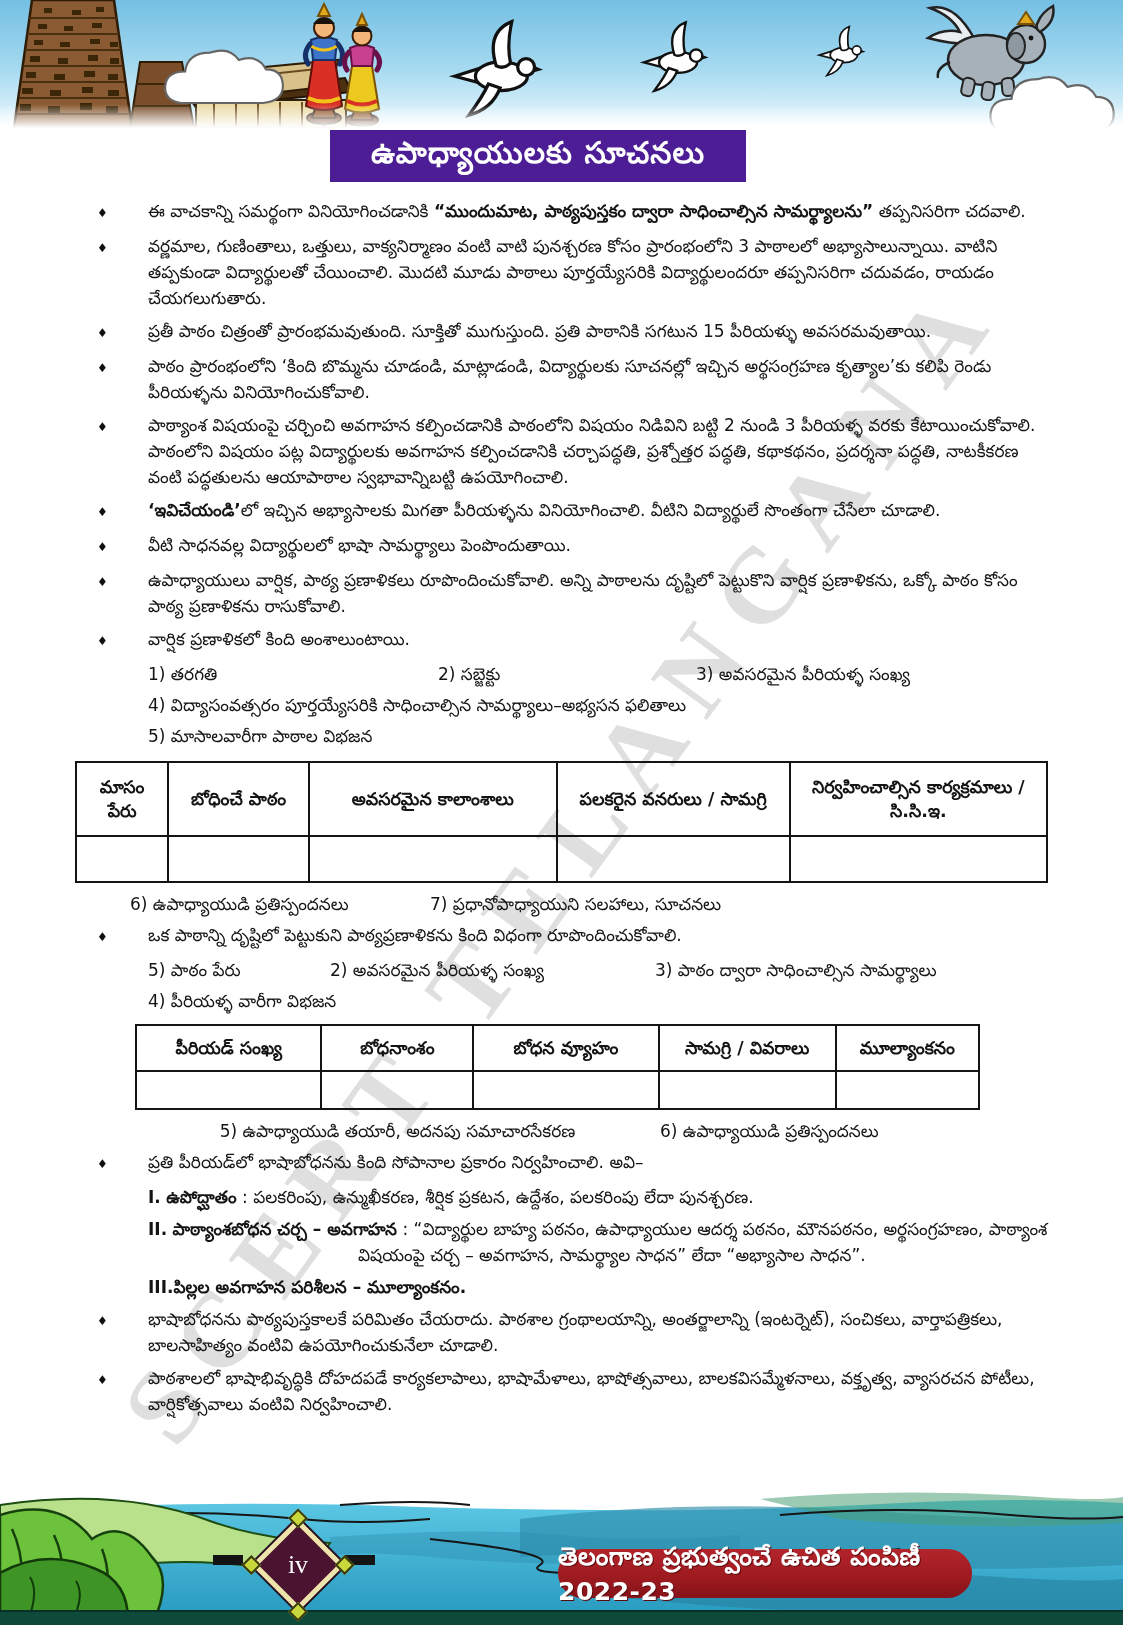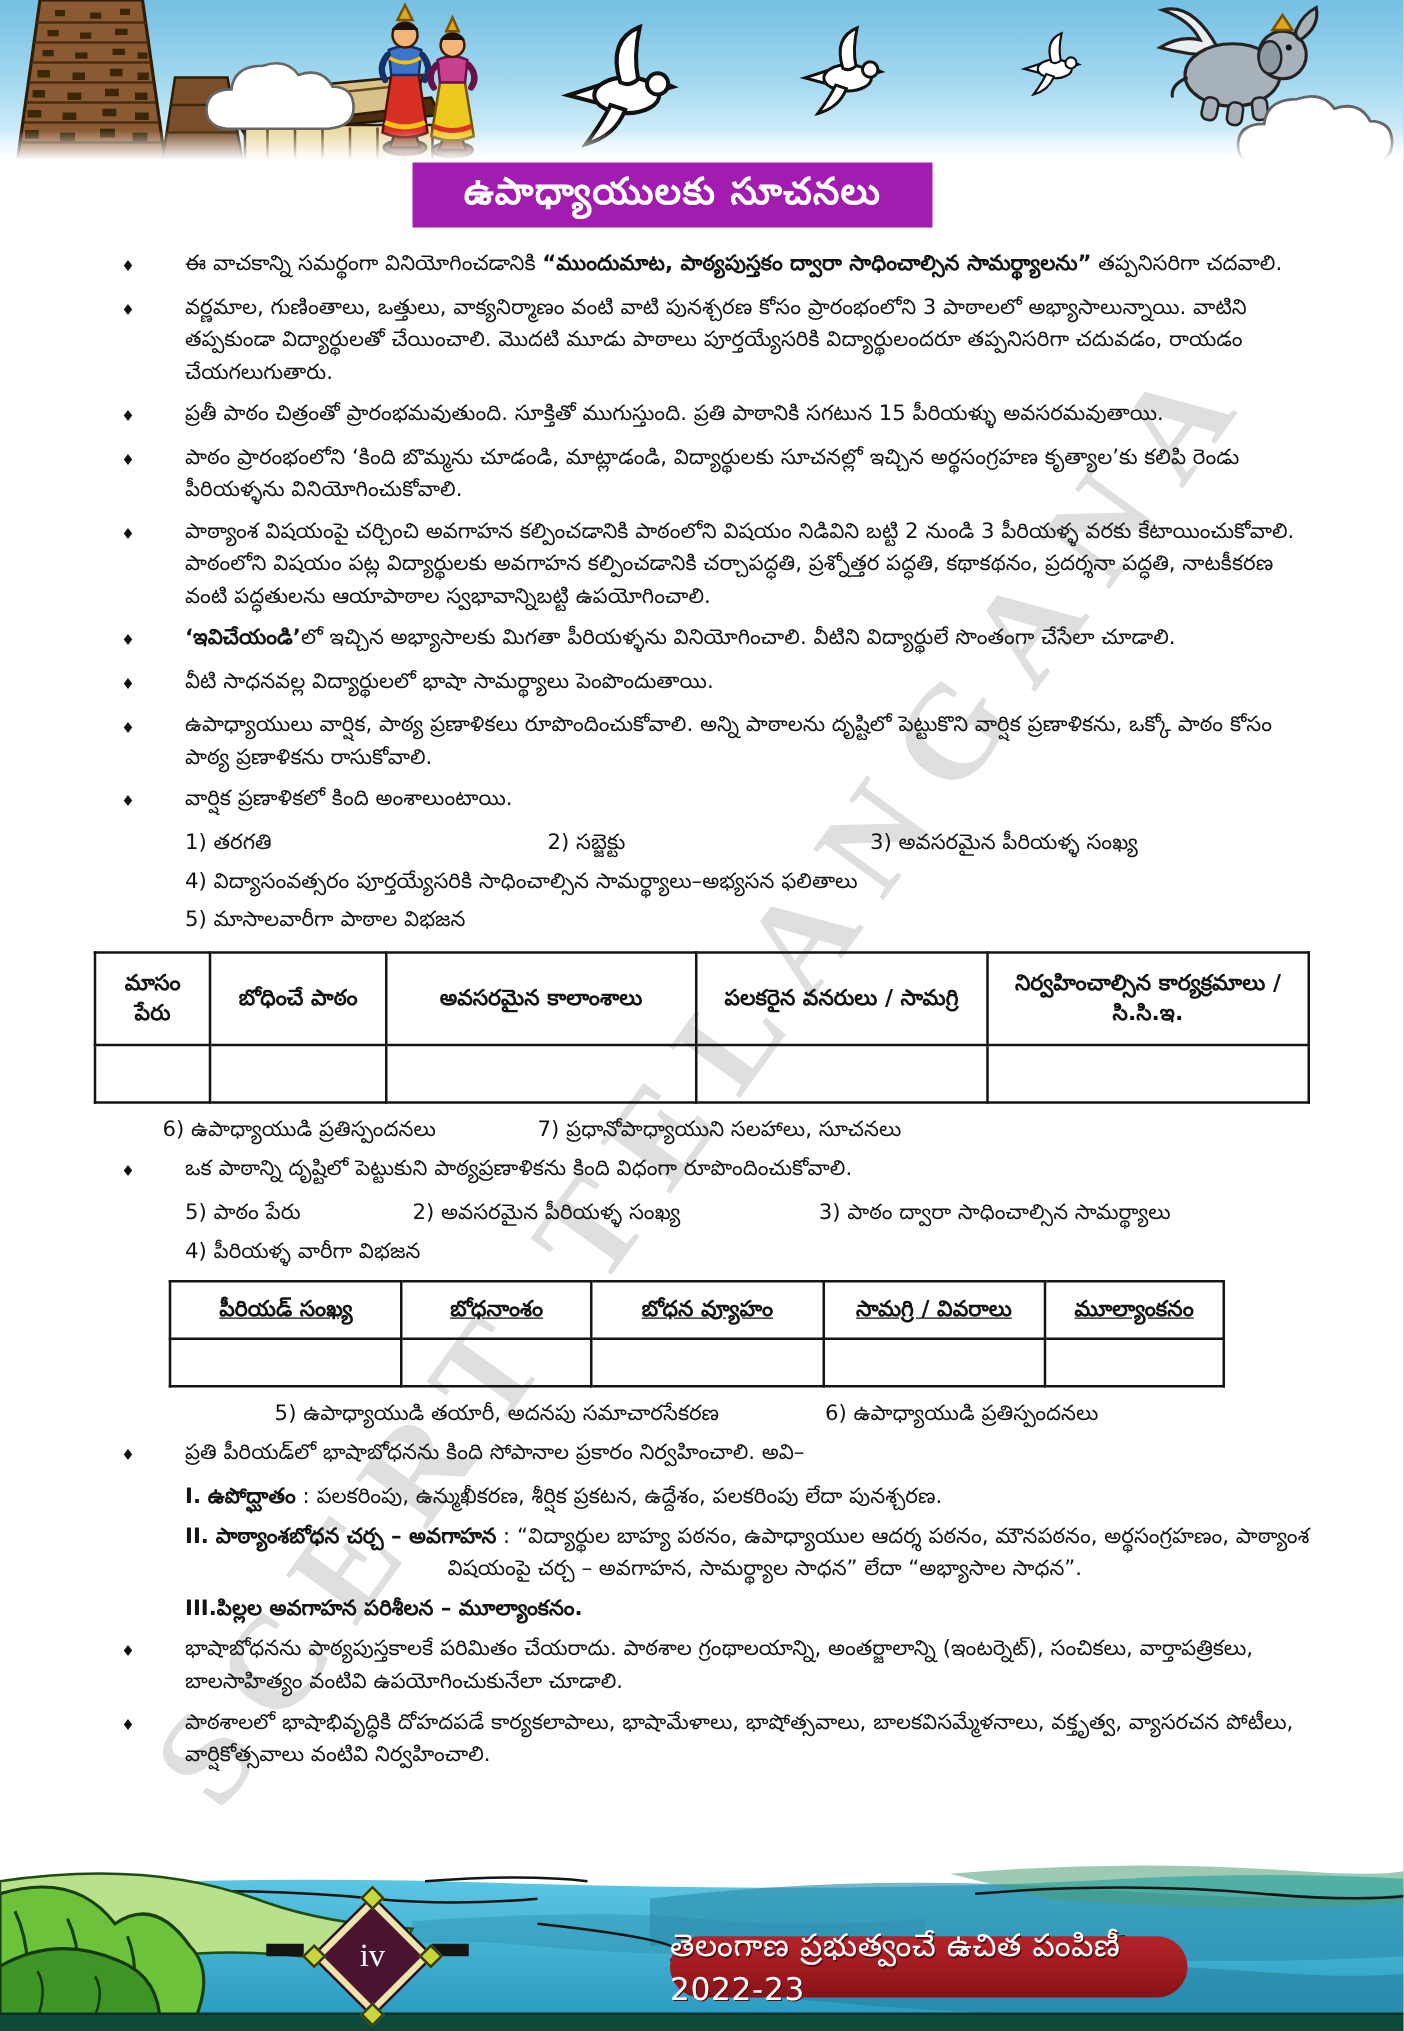--- a/index.html
+++ b/index.html
@@ -14,21 +14,21 @@
     position:absolute;left:50%;top:860px;z-index:0;
     transform:translate(-50%,-50%) rotate(-54deg);
     font-family:"Liberation Serif","DejaVu Serif",serif;
     font-size:106px;font-weight:bold;letter-spacing:24px;white-space:nowrap;
     color:rgba(150,150,150,0.30);pointer-events:none;
   }
   
   .hero{position:absolute;left:0;top:0;width:1123px;height:128px;z-index:1;}
   .title-banner{
     position:absolute;left:330px;top:130px;width:416px;height:52px;z-index:2;
-    background:#a21caf;color:#ffffff;display:flex;align-items:center;justify-content:center;
+    background:#4c1d95;color:#ffffff;display:flex;align-items:center;justify-content:center;
     font-size:30px;font-weight:bold;letter-spacing:1px;
   }
   
   .content{position:absolute;left:75px;top:198px;width:975px;z-index:1;font-size:17px;line-height:26px;}
   .brow{display:flex;margin:0 0 7px 0;}
   .bmark{flex:0 0 73px;box-sizing:border-box;padding-left:22px;font-size:12px;padding-top:2px;color:#101010;}
   .btxt{margin:0;flex:1;}
   .numline{margin:1px 0 5px 73px;}
   .numrow{display:flex;margin:1px 0 5px 73px;}
   .numrow span{display:block;}
@@ -39,21 +39,21 @@
   .after1{margin-left:55px;}
   .after1 .c1{width:300px;flex:0 0 300px;}
   .after2{margin-left:60px;text-align:center;}
   .after2 .c1{width:525px;flex:0 0 525px;}
   table{border-collapse:collapse;table-layout:fixed;padding-left:27px;}
   th,td{border:2px solid #141414;}
   .t1{width:973px;margin:12px 0 8px 0;}
   .t1 th{font-weight:bold;font-size:17.5px;line-height:24px;text-align:center;vertical-align:middle;height:64px;padding:4px 6px;}
   .t1 td{height:42px;}
   .t2{width:845px;margin:10px 0 8px 60px;}
-  .t2 th{font-weight:bold;font-size:17.5px;line-height:22px;text-align:center;vertical-align:middle;height:38px;padding:3px 4px;text-decoration:underline;}
+  .t2 th{font-weight:bold;font-size:17.5px;line-height:22px;text-align:center;vertical-align:middle;height:38px;padding:3px 4px;}
   .t2 td{height:34px;}
   .step{margin:1px 0 6px 73px;padding-left:210px;text-indent:-210px;}
   .step b{font-weight:bold;}
   
   .footer{position:absolute;left:0;top:1477px;width:1123px;height:148px;z-index:2;}
   .footer svg{position:absolute;left:0;top:0;}
   .pagenum-diamond{
     position:absolute;left:265px;top:55px;width:56px;height:56px;
     transform:rotate(45deg);background:#4a1330;border:5px solid #efe3ac;
     box-shadow:0 0 0 2px #251020;
@@ -63,23 +63,23 @@
     display:flex;align-items:center;justify-content:center;
     transform:rotate(-45deg);color:#ffffff;font-size:26px;
     font-family:"Liberation Serif","DejaVu Serif",serif;
   }
   .pagenum-diamond .dot{position:absolute;width:10px;height:10px;background:#c8d83c;border:2px solid #3a3a10;}
   .dot.d1{left:-12px;top:-12px;} .dot.d2{right:-12px;top:-12px;}
   .dot.d3{right:-12px;bottom:-12px;} .dot.d4{left:-12px;bottom:-12px;}
   .dash{position:absolute;width:30px;height:10px;background:#141414;top:78px;}
   .dash.left{left:213px;} .dash.right{left:345px;}
   .footer-banner{
-    position:absolute;left:536px;top:72px;width:414px;height:49px;border-radius:26px;
+    position:absolute;left:558px;top:72px;width:414px;height:49px;border-radius:26px;
     background:linear-gradient(#b3242b 0%,#9e1b20 55%,#86121a 100%);
-    color:#ffffff;font-weight:normal;font-size:25px;display:flex;align-items:center;justify-content:center;
+    color:#ffffff;font-weight:bold;font-size:25px;display:flex;align-items:center;justify-content:center;
     text-shadow:1px 1px 0 #5c0a0e;letter-spacing:0.5px;
   }
 </style>
 </head>
 <body>
 
 <div class="page">
 
   <div class="watermark">SCERT TELANGANA</div>
 

